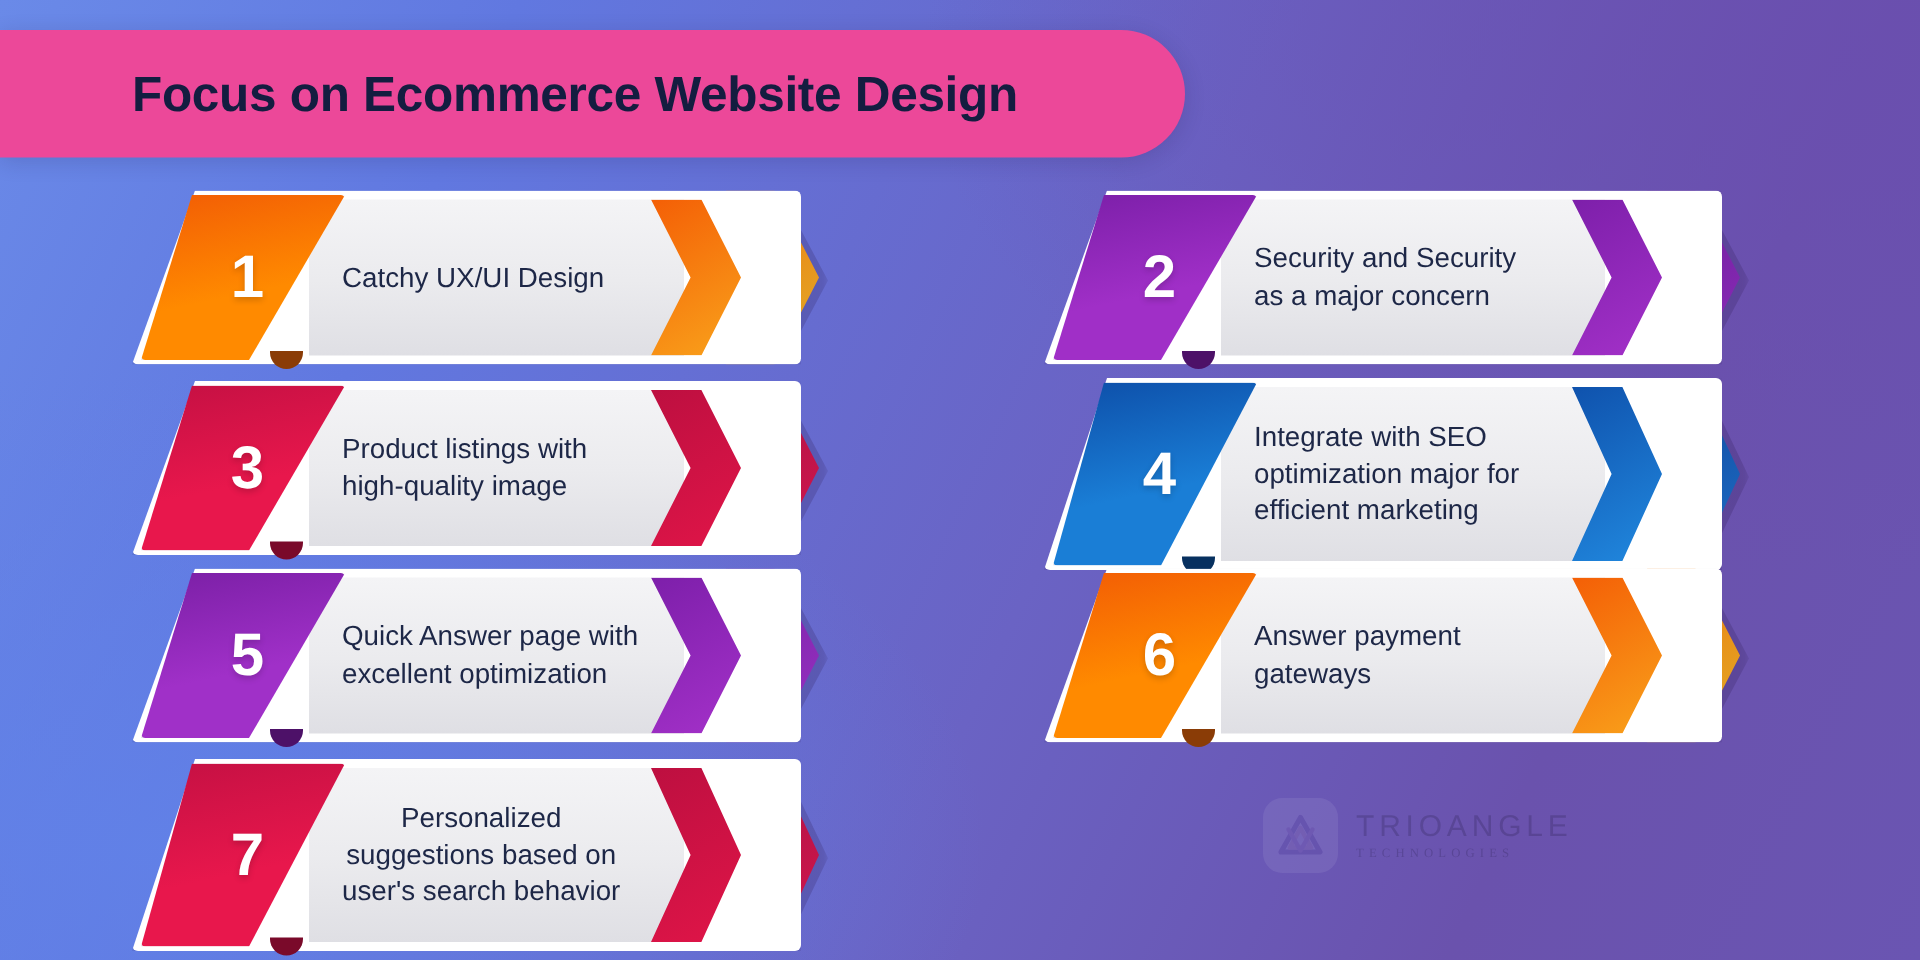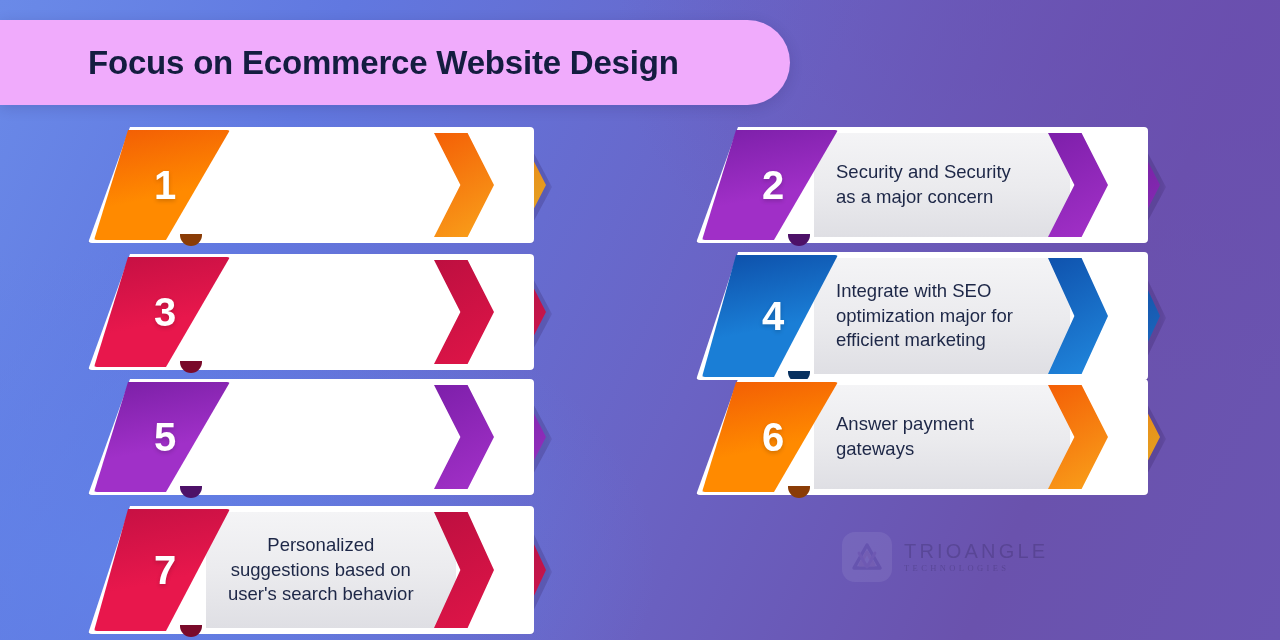--- a/index.html
+++ b/index.html
@@ -13,21 +13,21 @@
     position:absolute;inset:0;
     background:
       radial-gradient(ellipse 70% 80% at 8% 88%, rgba(97,130,232,.85) 0%, rgba(97,130,232,0) 62%),
       radial-gradient(ellipse 80% 90% at 96% 6%, rgba(106,78,175,.80) 0%, rgba(106,78,175,0) 60%);
     pointer-events:none;
   }
 
   
   .header-bar{
     position:absolute;left:0;top:20px;width:790px;height:85px;
-    background:#f0abfc;
+    background:#ec4899;
     border-top-right-radius:46px;border-bottom-right-radius:46px;
     display:flex;align-items:center;
     box-shadow:0 3px 14px rgba(30,20,70,.16);
   }
   .header-title{
     margin-left:88px;
     font-size:33px;font-weight:bold;color:#141d40;
     letter-spacing:-.2px;white-space:nowrap;
   }
 
@@ -120,20 +120,23 @@
 
 <div class="header-bar">
   <div class="header-title">Focus on Ecommerce Website Design</div>
 </div>
 
 <div id="cards-layer">
     <div class="card" style="left: 88px; top: 133px; width: 446px;">
       <div class="chev-shadow"></div>
       <div class="chev-b" style="background: linear-gradient(150deg, rgb(246, 122, 7) 0%, rgb(232, 179, 33) 100%);"></div>
       <div class="outline"></div>
+      <div class="body">
+        <div class="body-text">Catchy UX/UI Design</div>
+      </div>
       <div class="chev-a" style="background: linear-gradient(150deg, rgb(244, 95, 6) 0%, rgb(249, 162, 27) 100%);"></div>
       <div class="numblock" style="background: linear-gradient(168deg, rgb(242, 92, 5) 0%, rgb(255, 138, 0) 58%, rgb(255, 138, 0) 100%); box-shadow: rgba(40, 20, 70, 0.28) 0px 4px 9px;">
         <span class="num">1</span>
       </div>
       <div class="fold" style="background: rgb(138, 60, 6);"></div>
     </div>
     <div class="card" style="left: 696px; top: 133px; width: 452px;">
       <div class="chev-shadow"></div>
       <div class="chev-b" style="background: linear-gradient(150deg, rgb(110, 28, 155) 0%, rgb(143, 43, 187) 100%);"></div>
       <div class="outline"></div>
@@ -144,20 +147,24 @@
       <div class="chev-a" style="background: linear-gradient(150deg, rgb(125, 31, 170) 0%, rgb(164, 49, 201) 100%);"></div>
       <div class="numblock" style="background: linear-gradient(168deg, rgb(123, 31, 168) 0%, rgb(160, 47, 199) 58%, rgb(160, 47, 199) 100%); box-shadow: rgba(40, 20, 70, 0.28) 0px 4px 9px;">
         <span class="num">2</span>
       </div>
       <div class="fold" style="background: rgb(77, 17, 104);"></div>
     </div>
     <div class="card" style="left: 88px; top: 260px; width: 446px;">
       <div class="chev-shadow"></div>
       <div class="chev-b" style="background: linear-gradient(150deg, rgb(176, 14, 60) 0%, rgb(217, 19, 74) 100%);"></div>
       <div class="outline"></div>
+      <div class="body">
+        <div class="body-text">Product listings with
+high-quality image</div>
+      </div>
       <div class="chev-a" style="background: linear-gradient(150deg, rgb(189, 15, 64) 0%, rgb(224, 21, 72) 100%);"></div>
       <div class="numblock" style="background: linear-gradient(168deg, rgb(196, 16, 67) 0%, rgb(232, 23, 76) 58%, rgb(232, 23, 76) 100%); box-shadow: rgba(40, 20, 70, 0.28) 0px 4px 9px;">
         <span class="num">3</span>
       </div>
       <div class="fold" style="background: rgb(122, 10, 42);"></div>
     </div>
     <div class="card tall" style="left: 696px; top: 258px; width: 452px;">
       <div class="chev-shadow"></div>
       <div class="chev-b" style="background: linear-gradient(150deg, rgb(12, 69, 155) 0%, rgb(27, 114, 201) 100%);"></div>
       <div class="outline"></div>
@@ -169,20 +176,24 @@
       <div class="chev-a" style="background: linear-gradient(150deg, rgb(15, 82, 173) 0%, rgb(33, 137, 223) 100%);"></div>
       <div class="numblock" style="background: linear-gradient(168deg, rgb(13, 78, 168) 0%, rgb(26, 126, 214) 58%, rgb(26, 126, 214) 100%); box-shadow: rgba(40, 20, 70, 0.28) 0px 4px 9px;">
         <span class="num">4</span>
       </div>
       <div class="fold" style="background: rgb(7, 48, 95);"></div>
     </div>
     <div class="card" style="left: 88px; top: 385px; width: 446px;">
       <div class="chev-shadow"></div>
       <div class="chev-b" style="background: linear-gradient(150deg, rgb(122, 31, 165) 0%, rgb(156, 48, 196) 100%);"></div>
       <div class="outline"></div>
+      <div class="body">
+        <div class="body-text">Quick Answer page with
+excellent optimization</div>
+      </div>
       <div class="chev-a" style="background: linear-gradient(150deg, rgb(125, 31, 170) 0%, rgb(164, 49, 201) 100%);"></div>
       <div class="numblock" style="background: linear-gradient(168deg, rgb(122, 31, 165) 0%, rgb(160, 48, 200) 58%, rgb(160, 48, 200) 100%); box-shadow: rgba(40, 20, 70, 0.28) 0px 4px 9px;">
         <span class="num">5</span>
       </div>
       <div class="fold" style="background: rgb(77, 17, 104);"></div>
     </div>
     <div class="card" style="left: 696px; top: 385px; width: 452px;">
       <div class="chev-shadow"></div>
       <div class="chev-b" style="background: linear-gradient(150deg, rgb(246, 122, 7) 0%, rgb(232, 179, 33) 100%);"></div>
       <div class="outline"></div>

